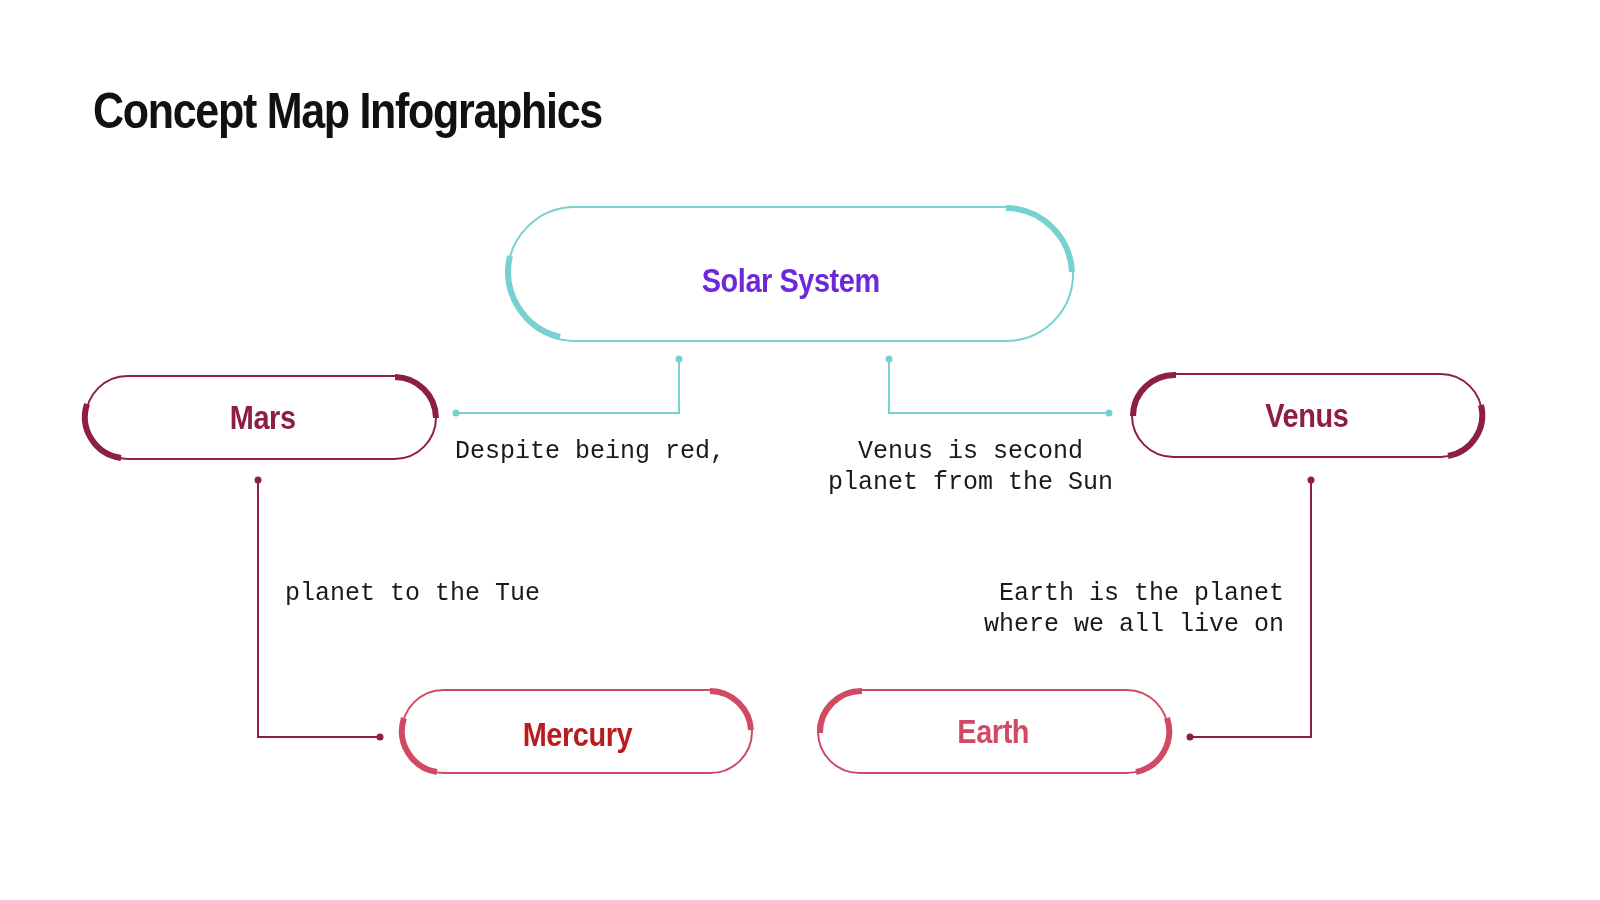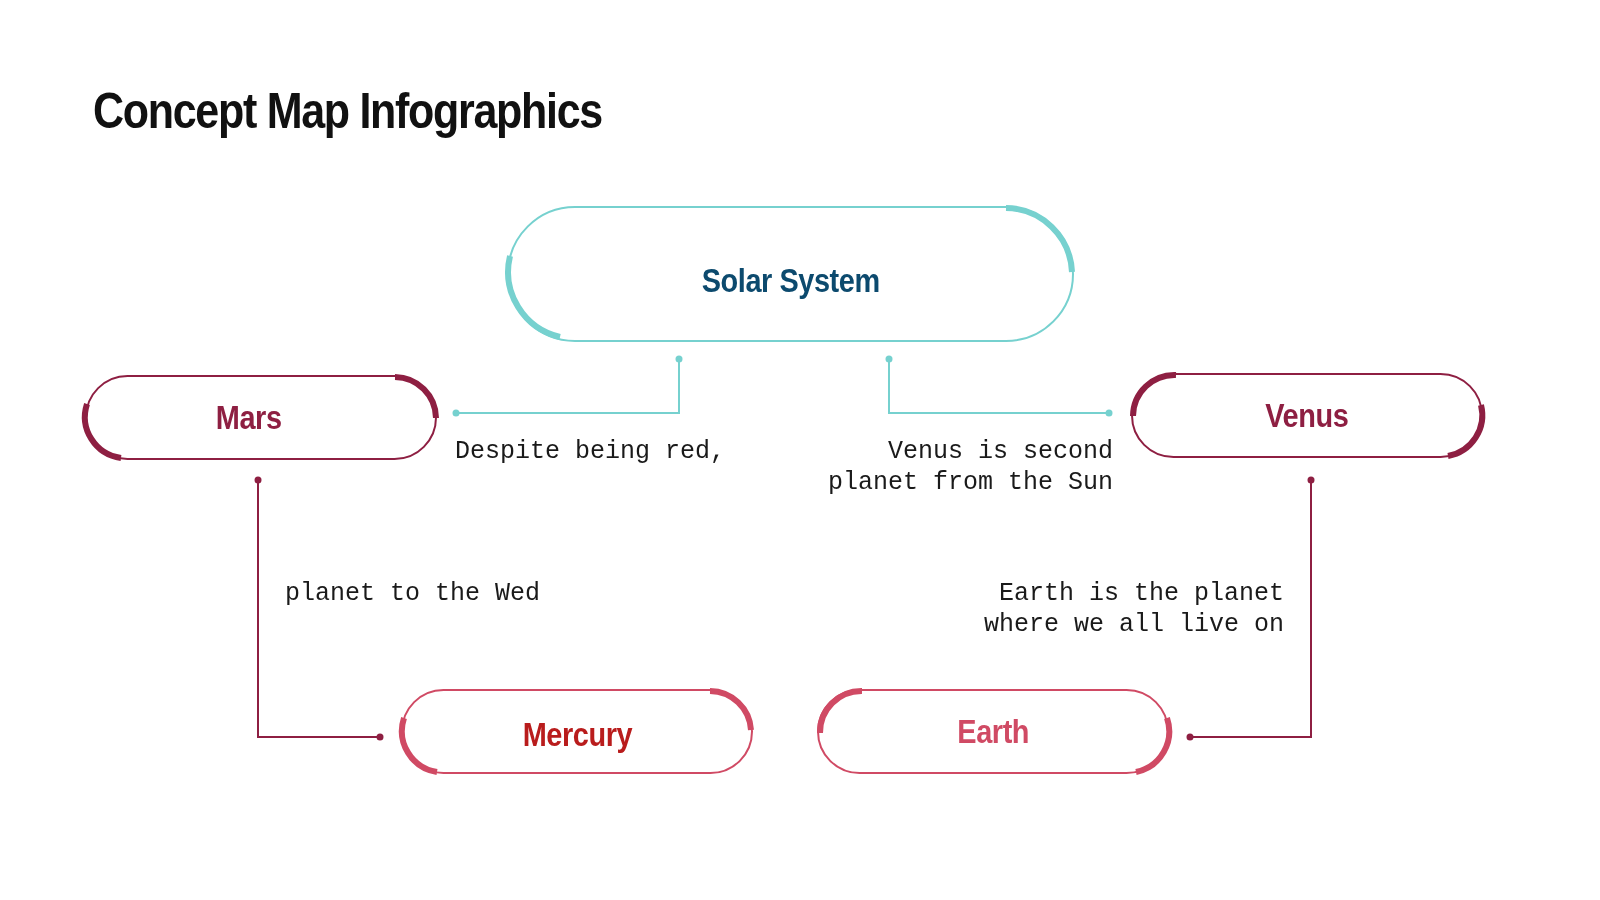--- a/index.html
+++ b/index.html
@@ -63,42 +63,42 @@
     <circle cx="258" cy="480" r="3.5" fill="#8E1F42"></circle>
     <circle cx="380" cy="737" r="3.5" fill="#8E1F42"></circle>
   </g>
   <g>
     <polyline points="1311,480 1311,737 1190,737" fill="none" stroke="#8E1F42" stroke-width="2"></polyline>
     <circle cx="1311" cy="480" r="3.5" fill="#8E1F42"></circle>
     <circle cx="1190" cy="737" r="3.5" fill="#8E1F42"></circle>
   </g>
 </svg>
 
-<div class="node-label" style="left:508px; top:207px; width:565px; height:146px; color:#0c4a6e;">
+<div class="node-label" style="left:508px; top:207px; width:565px; height:146px; color:#6d28d9;">
   <span>Solar System</span>
 </div>
-<div class="node-label" style="left:74px; top:376px; width:350px; height:83px; color:#8E1F42;">
+<div class="node-label" style="left:88px; top:376px; width:350px; height:83px; color:#8E1F42;">
   <span>Mars</span>
 </div>
 <div class="node-label" style="left:1132px; top:374px; width:350px; height:83px; color:#8E1F42;">
   <span>Venus</span>
 </div>
 <div class="node-label" style="left:402px; top:690px; width:350px; height:89px; color:#b91c1c;">
   <span>Mercury</span>
 </div>
 <div class="node-label" style="left:818px; top:690px; width:350px; height:83px; color:#D04A64;">
   <span>Earth</span>
 </div>
 
 <div class="desc" style="left:455px; top:436px;">
   <div>Despite being red,</div>
 </div>
-<div class="desc right" style="right:487px; top:436px;">
+<div class="desc right" style="right:487px; top:436px;text-align:center;">
   <div>Venus is second</div>
   <div>planet from the Sun</div>
 </div>
 <div class="desc" style="left:285px; top:578px;">
-  <div>planet to the Wed</div>
+  <div>planet to the Tue</div>
 </div>
 <div class="desc right" style="right:316px; top:578px;">
   <div>Earth is the planet</div>
   <div>where we all live on</div>
 </div>
 
 </body></html>

